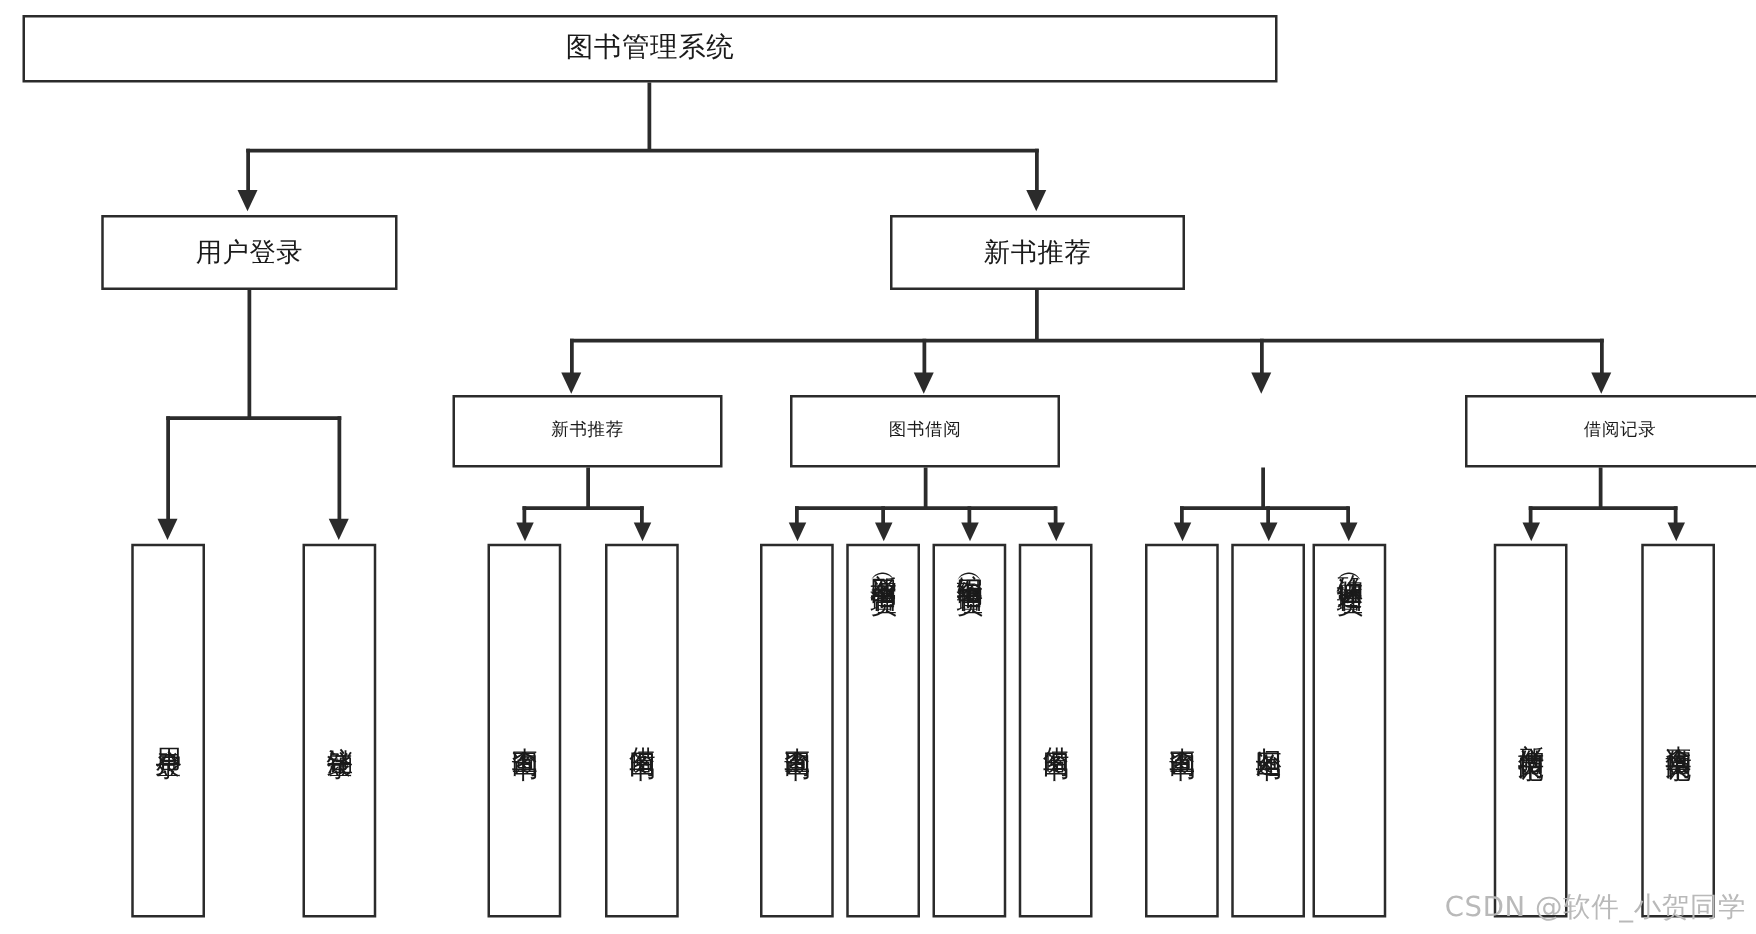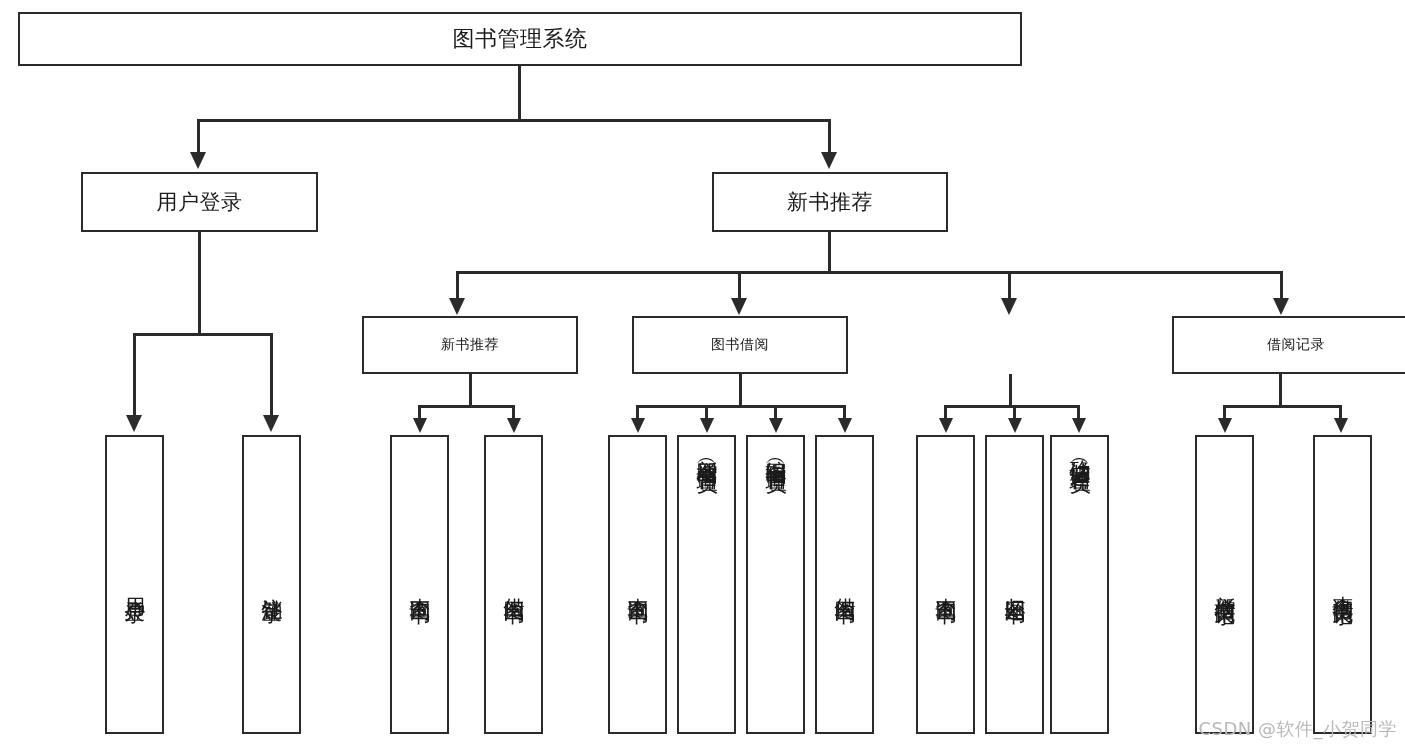--- a/index.html
+++ b/index.html
@@ -73,21 +73,21 @@
   .arrow.narrow {
     border-left-width: 7px;
     border-right-width: 7px;
     border-top-width: 15px;
   }
 
   #watermark {
     position: absolute;
     right: 8px;
     bottom: 6px;
-    font-size: 18px;
+    font-size: 22px;
     color: #b9b9b9;
     white-space: nowrap;
     letter-spacing: 0.5px;
   }
 </style>
 </head>
 <body>
 
 <div id="canvas">
 

